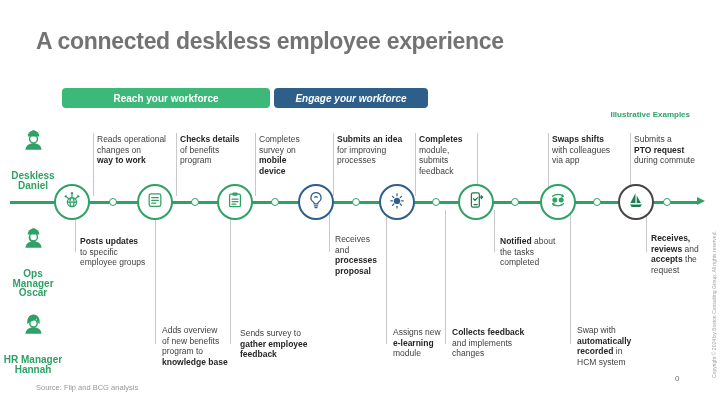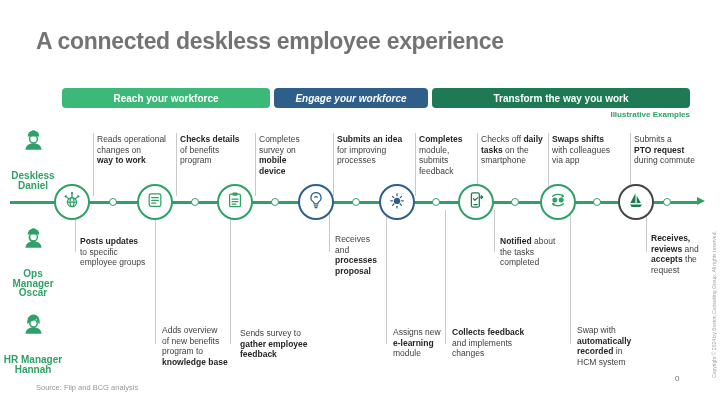--- a/index.html
+++ b/index.html
@@ -38,21 +38,20 @@
 </style>
 </head>
 <body>
 
 <div class="slide">
 
   <div class="title">A connected deskless employee experience</div>
 
   <div class="phase phase-reach" style="background: rgb(60, 184, 120);">Reach your workforce</div>
   <div class="phase phase-engage" style="background: rgb(46, 95, 138); font-style: italic;">Engage your workforce</div>
-  <div class="phase phase-transform" style="background: rgb(29, 122, 84);">Transform the way you work</div>
 
   <div class="illustrative">Illustrative Examples</div>
 
   <div class="persona" style="top:126px">
     <span>
       <svg viewBox="0 0 24 24">
         <path d="M6.8 9.3a5.2 5.2 0 0 1 10.4 0z" fill="currentColor" stroke="none"></path>
         <rect x="10.9" y="3.9" width="2.2" height="2.2" fill="currentColor" stroke="none"></rect>
         <circle cx="12" cy="11.6" r="3.5"></circle>
         <path d="M4.8 21c.5-3.8 3.4-5.7 7.2-5.7s6.7 1.9 7.2 5.7z" fill="currentColor" stroke="none"></path>
@@ -222,23 +221,20 @@
 survey on
 </span><b>mobile
 device</b></div>
   <div class="note" style="left:337px;top:134px"><b>Submits an idea
 </b><span>for improving
 processes</span></div>
   <div class="note" style="left:419px;top:134px;width:58px"><b>Completes
 </b><span>module,
 submits
 feedback</span></div>
-  <div class="note" style="left:481px;top:134px;width:66px"><span>Checks off </span><b>daily
-tasks</b><span> on the
-smartphone</span></div>
   <div class="note" style="left:552px;top:134px"><b>Swaps shifts
 </b><span>with colleagues
 via app</span></div>
   <div class="note" style="left:634px;top:134px"><span>Submits a
 </span><b>PTO request
 </b><span>during commute</span></div>
 
   <div class="note" style="left:80px;top:236px;width:86px"><b>Posts updates
 </b><span>to specific
 employee groups</span></div>

